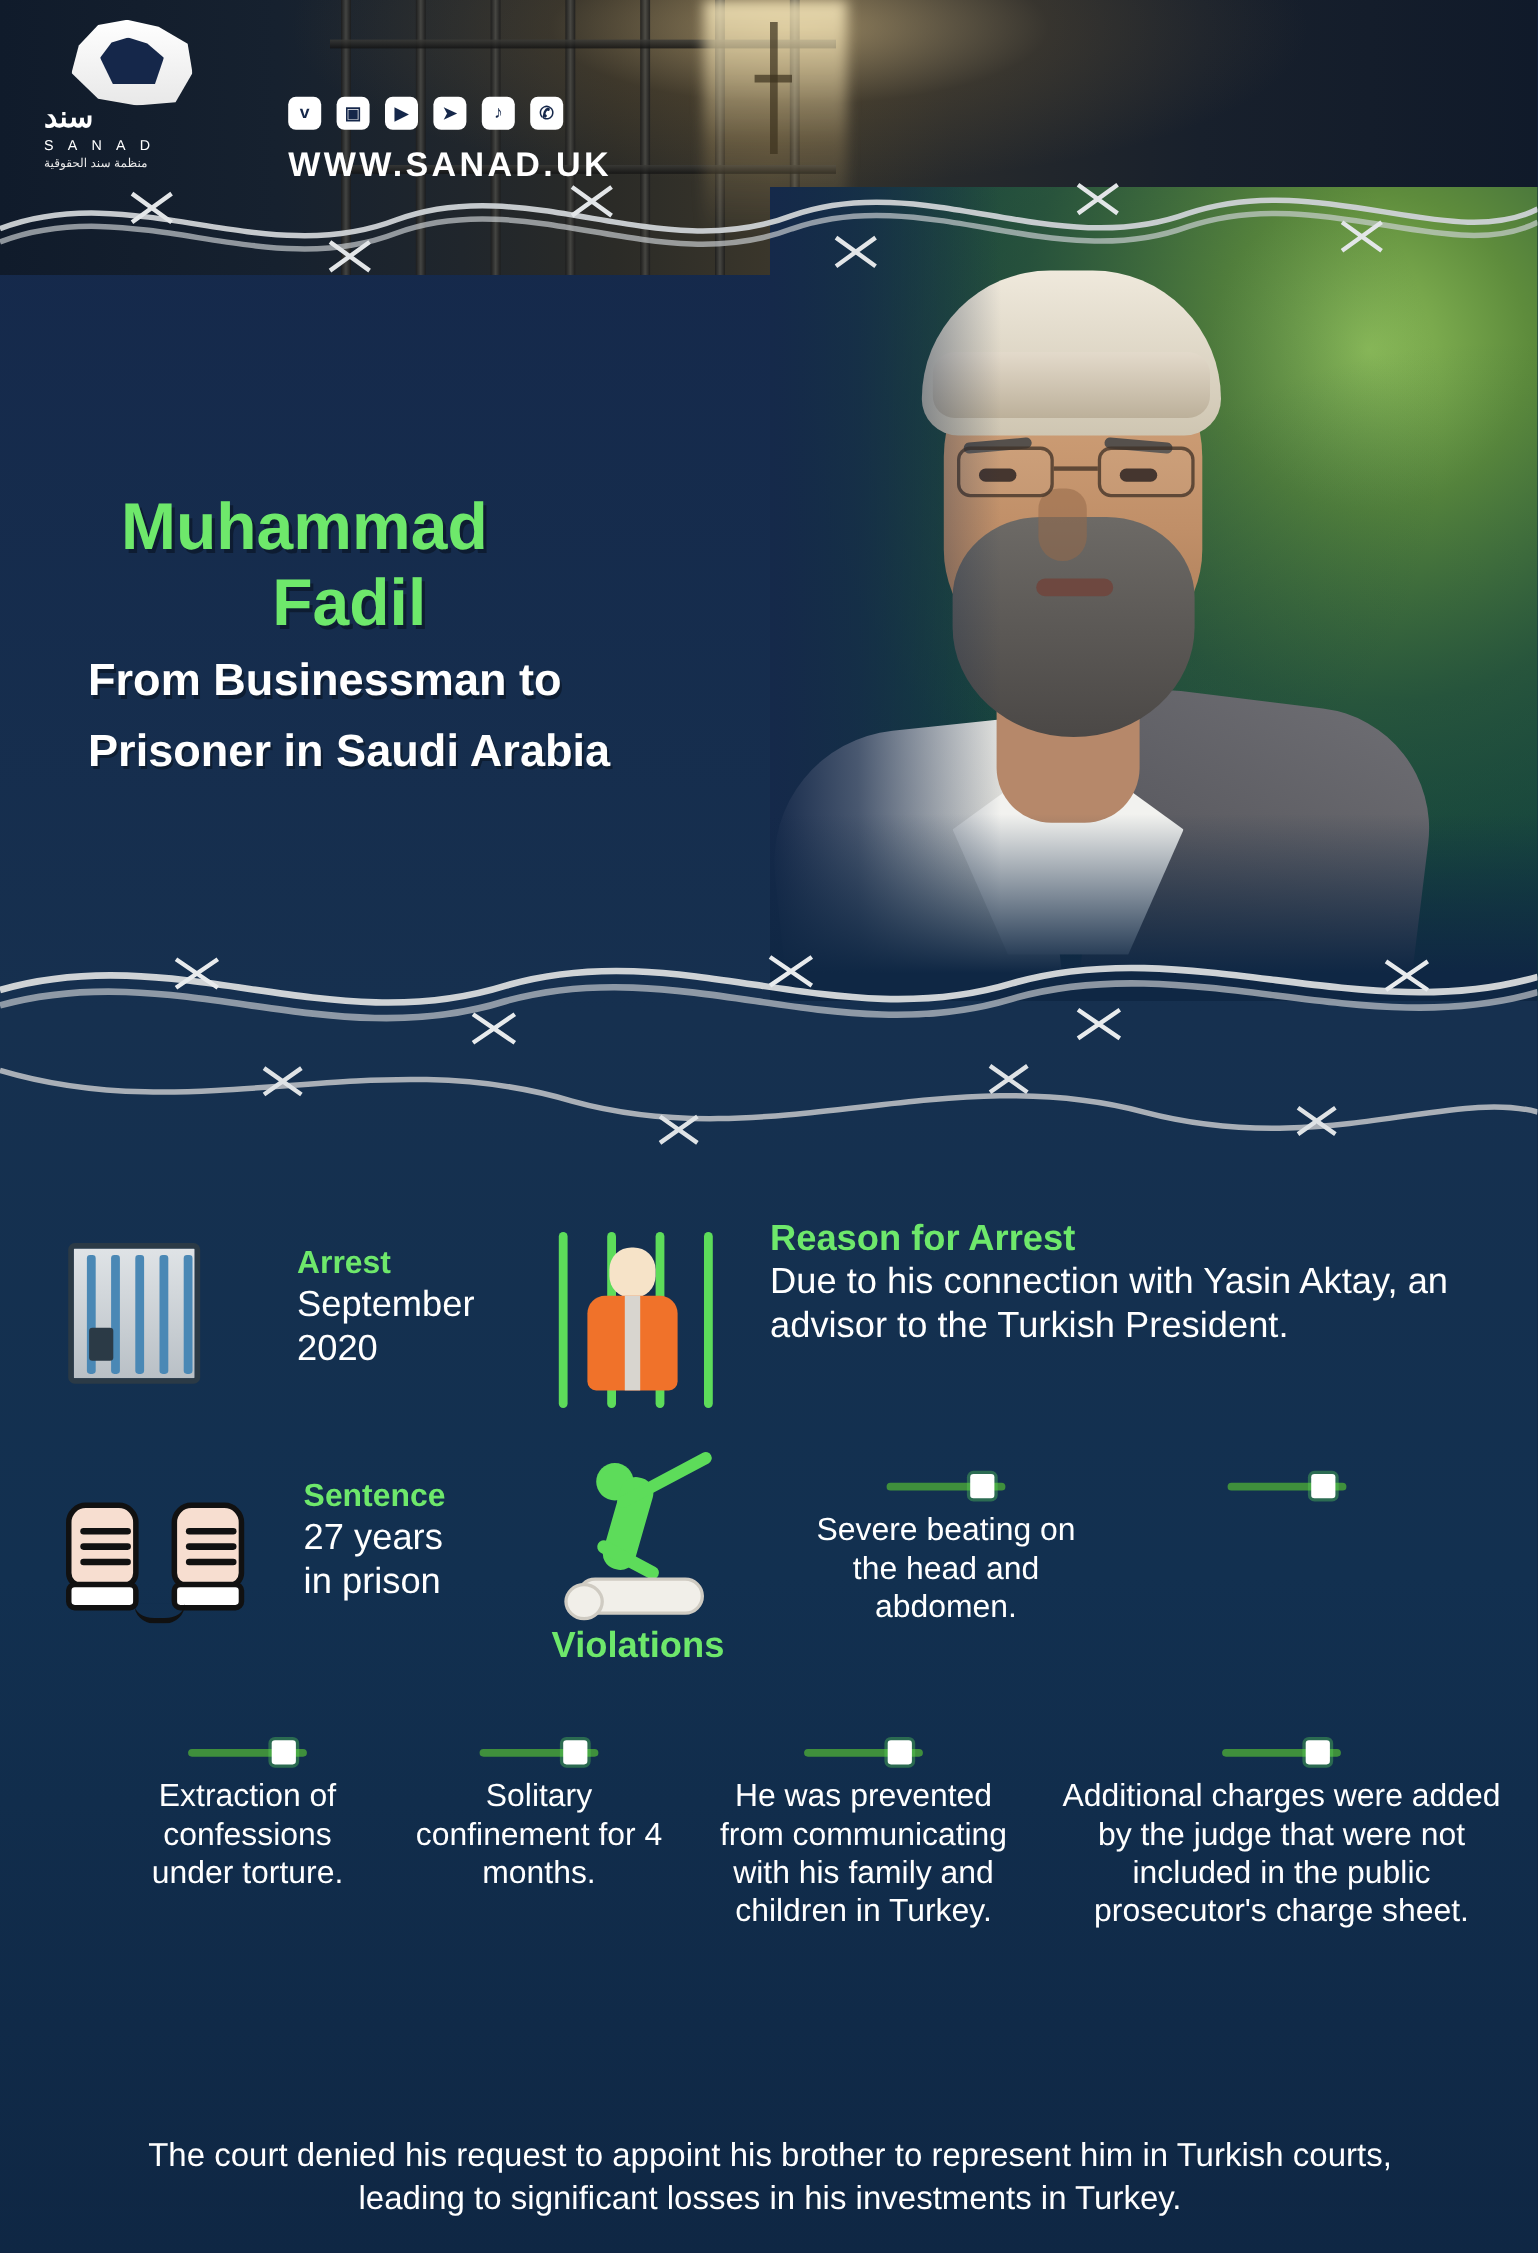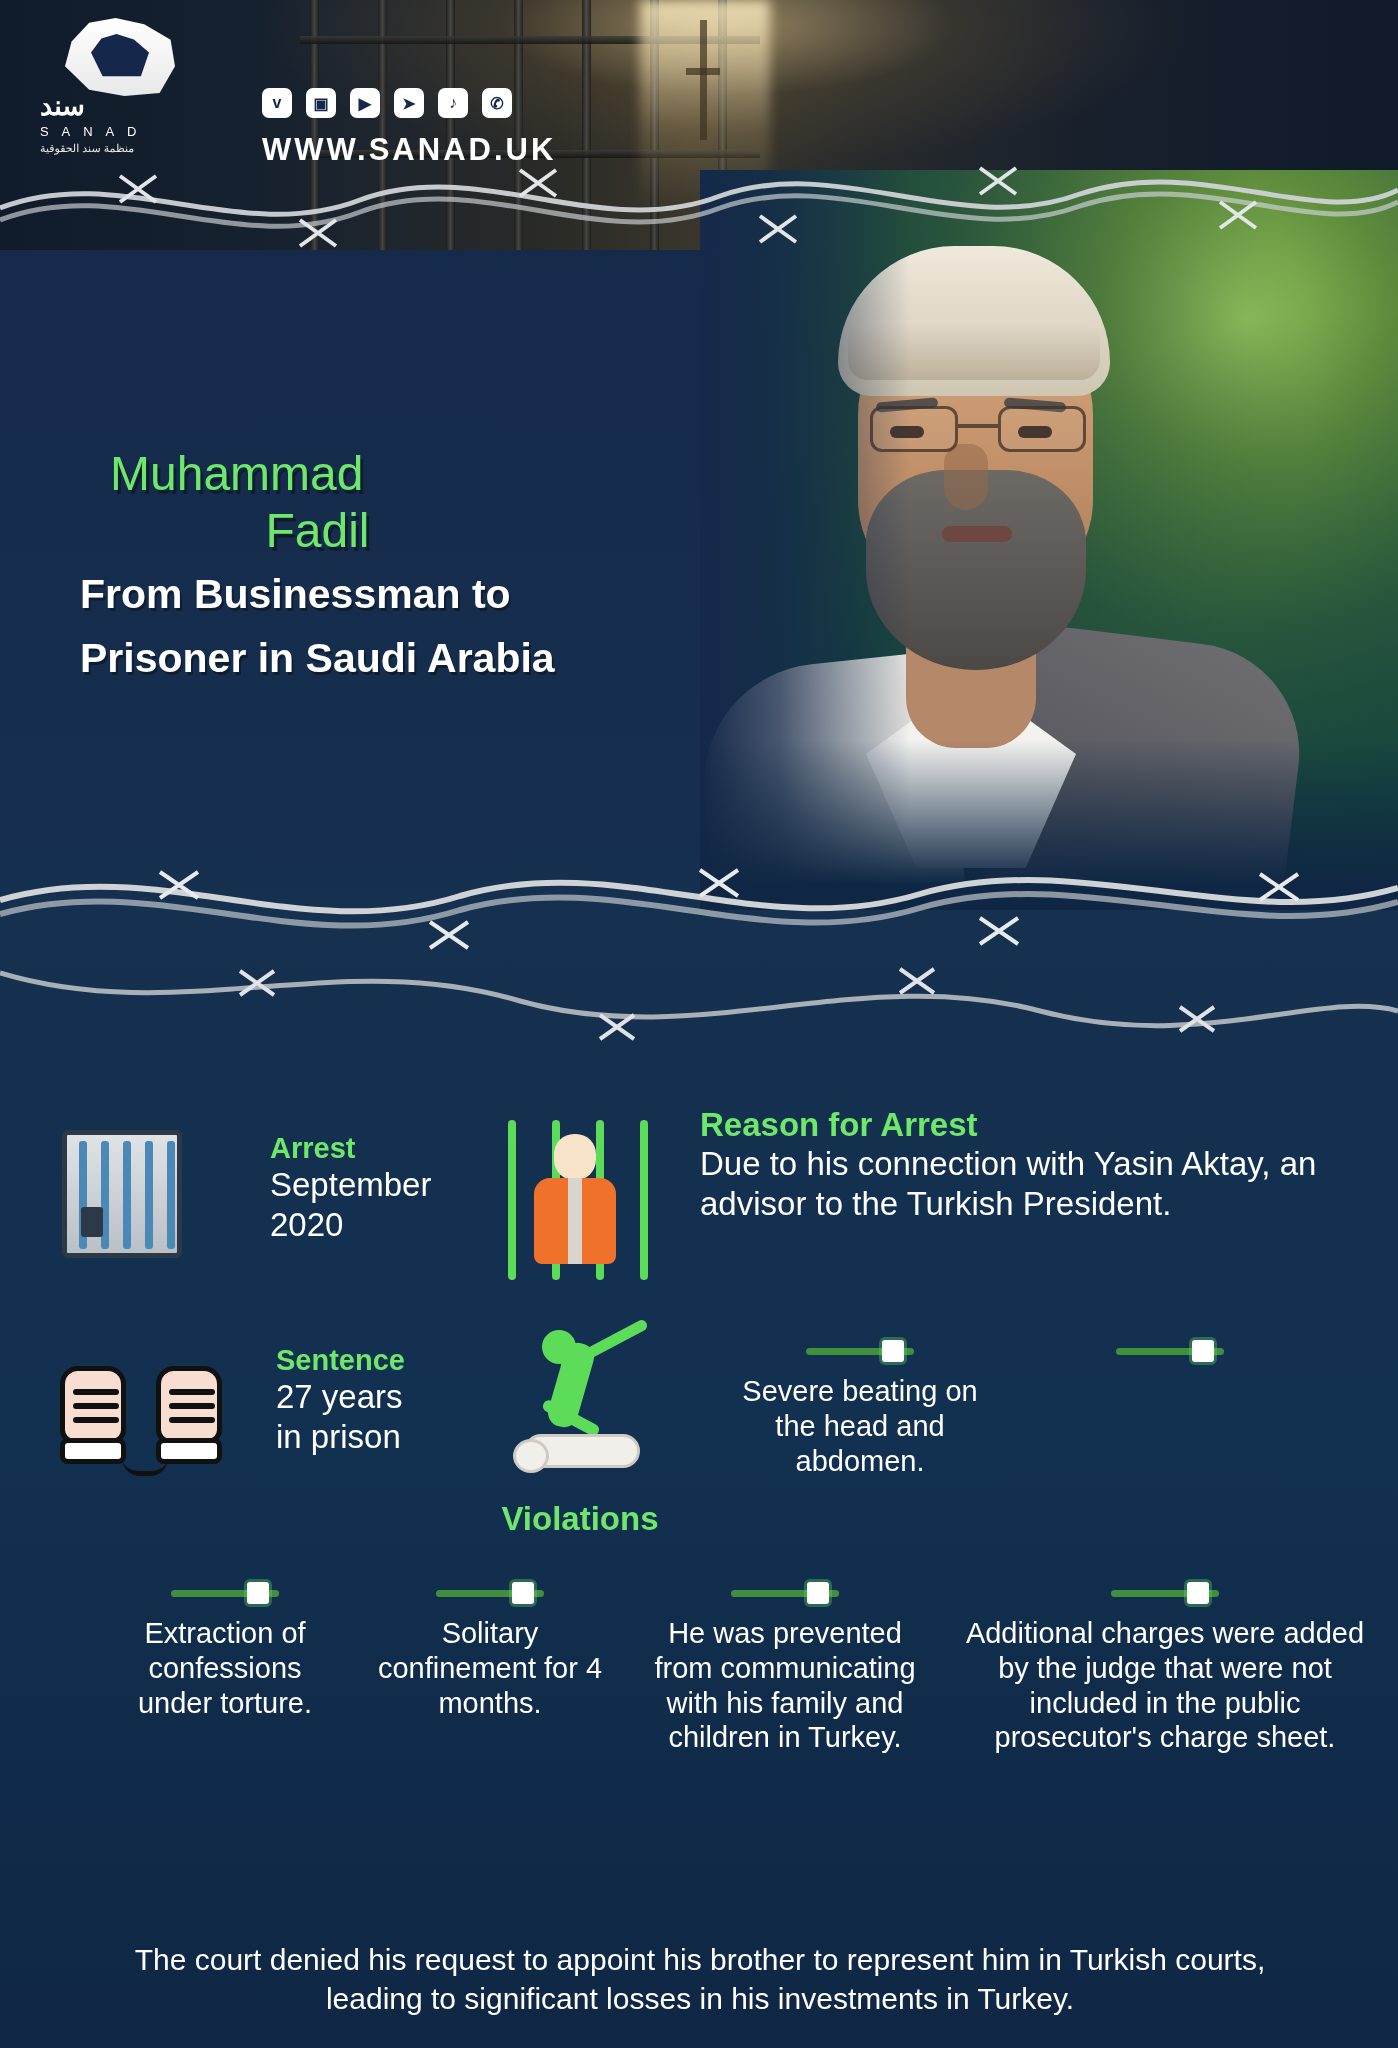--- a/index.html
+++ b/index.html
@@ -196,21 +196,21 @@
     color:#15274a;font-size:16px;font-weight:bold;
   }
   .site{
     position:absolute; left:262px; top:132px;
     color:#ffffff; font-size:31px; letter-spacing:3px; font-weight:600;
   }
 
   
   .title-block{ position:absolute; left:80px; top:450px; width:620px; }
   .t-line1, .t-line2{
-    color:#6ee86b; font-size:48px; font-weight:normal; line-height:.98;
+    color:#6ee86b; font-size:60px; font-weight:bold; line-height:.98;
     text-shadow: 3px 4px 0 rgba(0,0,0,.35);
   }
   .t-line1{ text-align:left; padding-left:30px;}
   .t-line2{ text-align:center; padding-right:145px; margin-top:10px;}
   .t-sub{
     color:#ffffff; font-size:41px; font-weight:bold; line-height:1.18; margin-top:16px;
     text-shadow: 2px 3px 0 rgba(0,0,0,.35);
   }
 
   
@@ -311,21 +311,21 @@
   .vic-victim{
     position:absolute; left:24px; top:104px; width:116px; height:34px;
     background:#f1efe9; border:3px solid #cfcbc2; border-radius:18px;
   }
   .vic-victim::after{
     content:""; position:absolute; left:-14px; top:2px; width:30px; height:28px;
     background:#f1efe9; border:3px solid #cfcbc2; border-radius:50%;
   }
   .viol-label{
     position:absolute; left:470px; top:146px; width:220px; text-align:center;
-    color:#6ee86b; font-size:33px; font-weight:bold;margin-top:24px;
+    color:#6ee86b; font-size:33px; font-weight:bold;
   }
 
   .slider{
     width:108px; height:26px; position:relative; margin:0 auto 10px;
   }
   .slider .track{
     position:absolute; left:0; top:10px; width:108px; height:7px;
     background:#3f8f3c; border-radius:4px;
   }
   .slider .knob{

